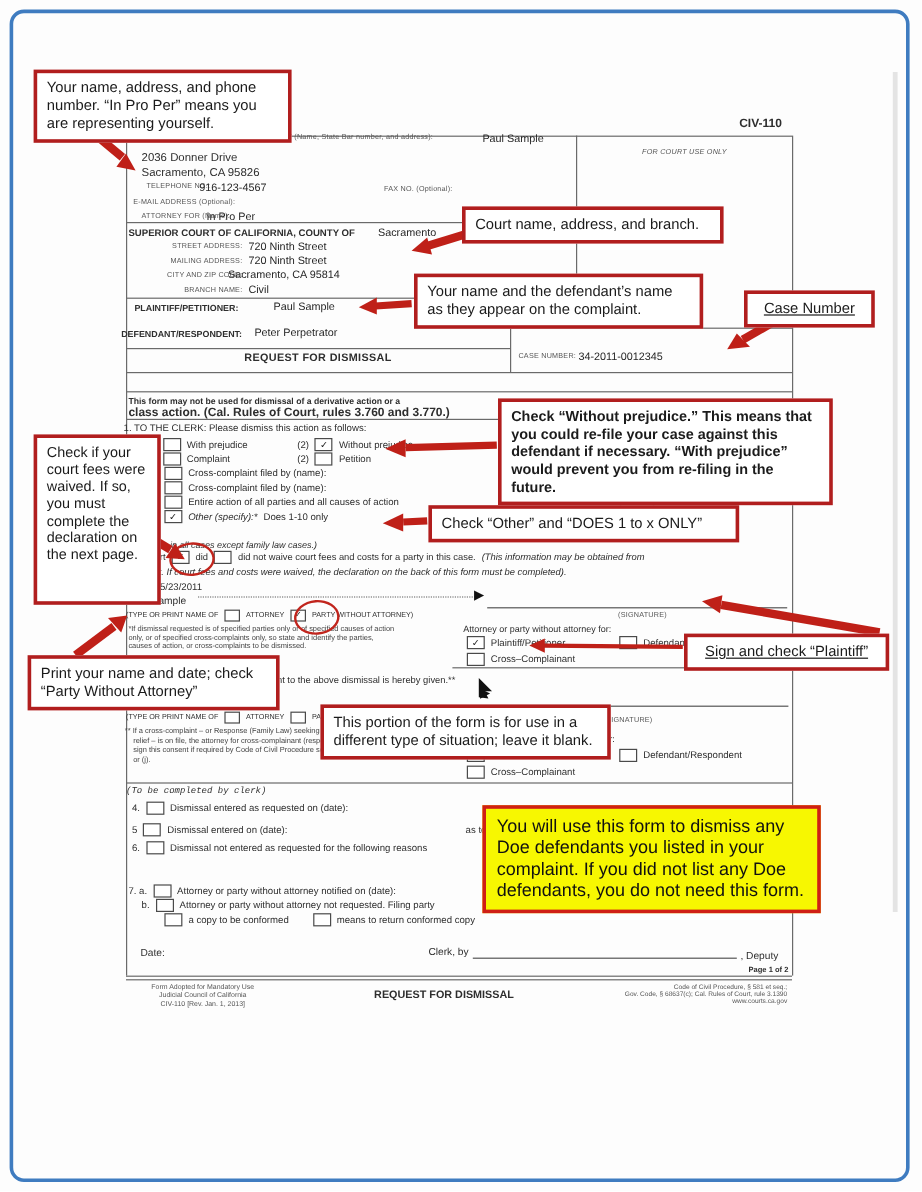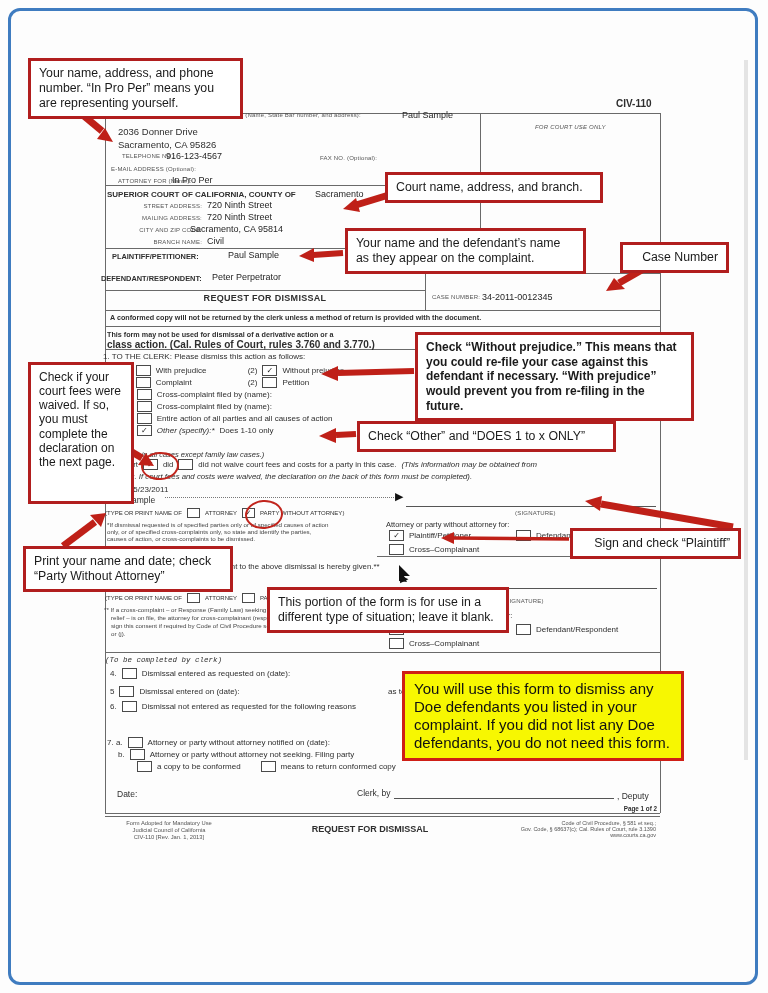--- a/index.html
+++ b/index.html
@@ -23,21 +23,21 @@
   .vl{position:absolute;background:#6a6a6a;width:1px;}
   .dotted{position:absolute;border-bottom:1px dotted #777;}
   .uline{position:absolute;border-bottom:1px solid #555;}
   .tri{position:absolute;font-size:11px;color:#111;line-height:11px;}
   .circle{position:absolute;border:2.5px solid #c1251d;border-radius:50%;z-index:20;transform:rotate(-4deg);}
   
   .callout{position:absolute;border:3px solid #b11e1e;background:#fff;color:#1b1b1b;
            font-size:12.3px;line-height:1.22;padding:5px 8px;z-index:30;}
   .yellow{position:absolute;border:3px solid #cf1f16;background:#f7f701;color:#111;
           font-size:15px;line-height:1.2;padding:6px 9px;z-index:25;}
-  .center{text-align:right;}
+  .center{text-align:center;text-decoration:underline;}
   svg.arrows{position:absolute;left:0;top:0;width:768px;height:993px;z-index:29;pointer-events:none;}
   .smudge{position:absolute;left:744px;top:60px;width:4px;height:700px;background:#e4e4e4;}
 </style>
 </head>
 <body>
 
 <div id="canvas">
   <div class="frame"></div>
   <div class="smudge"></div>
 
@@ -85,21 +85,20 @@
 
   <span class="t b" style="left:112px;top:252px;font-size:7.4px;">PLAINTIFF/PETITIONER:</span>
   <span class="t val" style="left:228px;top:250px;">Paul Sample</span>
   <span class="t b" style="left:101px;top:274px;font-size:7.4px;">DEFENDANT/RESPONDENT:</span>
   <span class="t val" style="left:212px;top:272px;">Peter Perpetrator</span>
 
   <span class="t b" style="left:105px;width:320px;text-align:center;top:293px;font-size:9px;letter-spacing:.3px;">REQUEST FOR DISMISSAL</span>
   <span class="t lbl" style="left:432px;top:294px;">CASE NUMBER:</span>
   <span class="t val" style="left:482px;top:292px;">34-2011-0012345</span>
 
-  <span class="t b" style="left:110px;top:313px;font-size:7.2px;">A conformed copy will not be returned by the clerk unless a method of return is provided with the document.</span>
   <span class="t b" style="left:107px;top:330px;font-size:7.2px;">This form may not be used for dismissal of a derivative action or a</span>
   <span class="t b" style="left:107px;top:339px;font-size:10px;">class action. (Cal. Rules of Court, rules 3.760 and 3.770.)</span>
 
   <span class="t" style="left:103px;top:352px;font-size:8px;">1. TO THE CLERK: Please dismiss this action as follows:</span>
   <div class="row" style="left:112px;top:365px;">
     <span>a. (1)</span>
     <span class="cb"></span>
     <span class="w72">With prejudice</span>
     <span class="g20">(2)</span>
     <span class="cb">✓</span>
@@ -227,21 +226,21 @@
     <span>Dismissal not entered as requested for the following reasons</span>
   </div>
   <div class="row" style="left:107px;top:737px;">
     <span>7. a.</span>
     <span class="cb"></span>
     <span>Attorney or party without attorney notified on (date):</span>
   </div>
   <div class="row" style="left:118px;top:749px;">
     <span>b.</span>
     <span class="cb"></span>
-    <span>Attorney or party without attorney not seeking. Filing party</span>
+    <span>Attorney or party without attorney not requested. Filing party</span>
   </div>
   <div class="row" style="left:137px;top:761px;">
     <span class="cb"></span>
     <span>a copy to be conformed</span>
     <span class="cb g20"></span>
     <span>means to return conformed copy</span>
   </div>
   <span class="t" style="left:117px;top:789px;font-size:8.5px;">Date:</span>
   <span class="t" style="left:357px;top:788px;font-size:8.5px;">Clerk, by</span>
   <div class="uline" style="left:394px;top:798px;width:220px;"></div>

